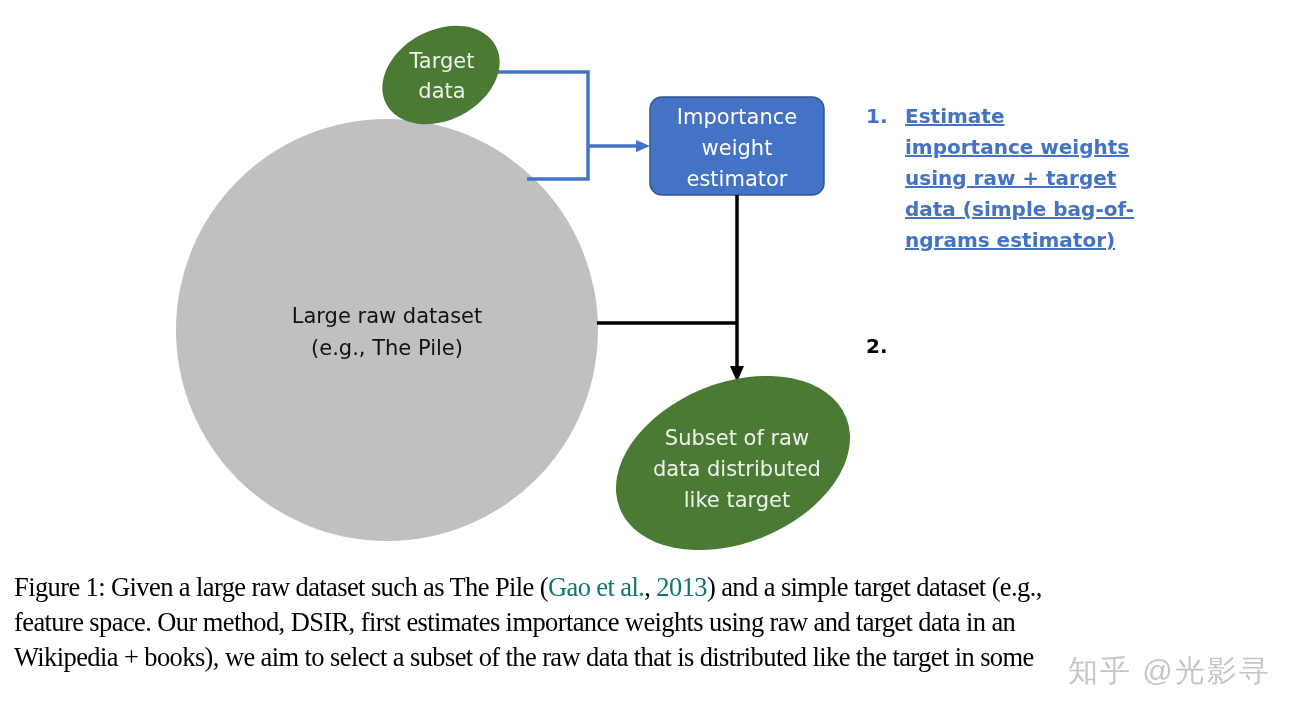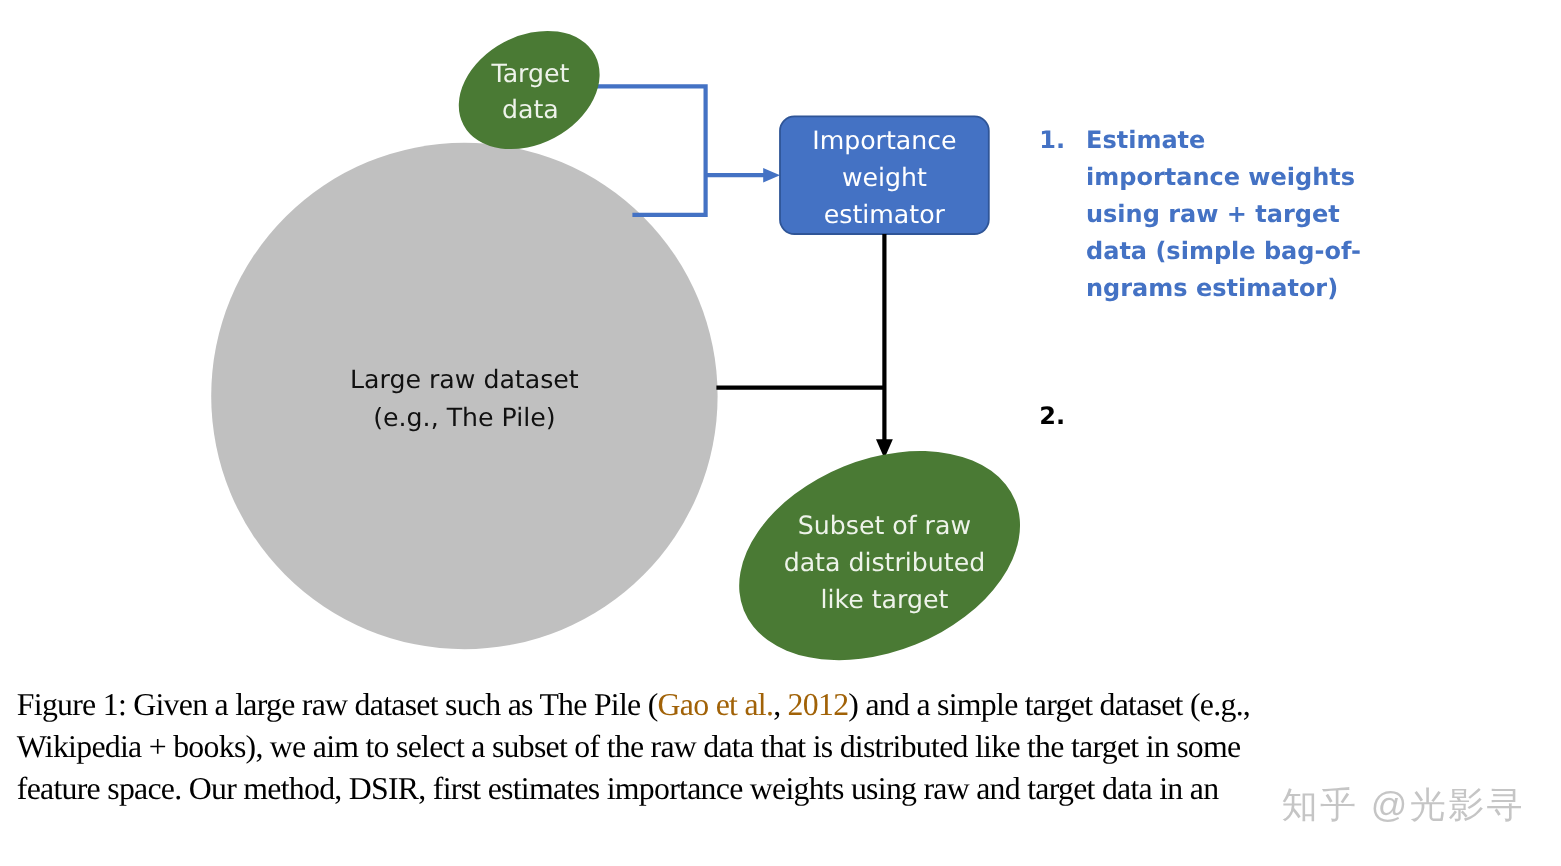--- a/index.html
+++ b/index.html
@@ -5,30 +5,30 @@
     html, body { margin: 0; padding: 0; background: #ffffff; }
     body { width: 1301px; height: 722px; position: relative; overflow: hidden; }
     #figure { position: absolute; left: 0; top: 0; width: 1301px; height: 560px; }
     .shape-text { font-family: "DejaVu Sans", sans-serif; }
     .step {
       position: absolute; left: 866px;
       font-family: "DejaVu Sans", sans-serif; font-weight: bold;
       font-size: 20px; line-height: 31px;
     }
     .step .num { position: absolute; left: 0; top: 0; width: 38px; }
-    .step .body { margin-left: 39px; white-space: pre-line; }
+    .step .body { margin-left: 39px; white-space: pre-line; text-decoration: underline; }
     #step1 { top: 101px; color: #4472c4; }
     #step2 { top: 331px; color: #000000; }
     #caption {
       position: absolute; left: 14px; top: 570px; width: 1280px;
       font-family: "Liberation Serif", serif; font-size: 26.5px; line-height: 35px;
       color: #000; letter-spacing: -0.6px;
     }
     #caption .line { white-space: nowrap; display: block; }
-    .cite { color: #a16207; }
+    .cite { color: #0f766e; }
     #watermark {
       position: absolute; left: 1068px; top: 651px;
       font-family: Liberation Sans, sans-serif; font-size: 30px;
       color: rgba(150,150,150,0.55); letter-spacing: 2px; white-space: nowrap;
     }
   </style>
 </head>
 <body>
 
 <svg id="figure" viewBox="0 0 1301 560" xmlns="http://www.w3.org/2000/svg">
@@ -78,18 +78,18 @@
 importance weights
 using raw + target
 data (simple bag-of-
 ngrams estimator)</div>
 </div>
 <div id="step2" class="step">
   <span class="num">2.</span>
 </div>
 
 <div id="caption">
-  <span class="line"><span>Figure 1: Given a large raw dataset such as The Pile (</span><a class="cite">Gao et al.</a><span>, </span><a class="cite">2012</a><span>) and a simple target dataset (e.g.,</span></span>
+  <span class="line"><span>Figure 1: Given a large raw dataset such as The Pile (</span><a class="cite">Gao et al.</a><span>, </span><a class="cite">2013</a><span>) and a simple target dataset (e.g.,</span></span>
+  <span class="line">feature space. Our method, DSIR, first estimates importance weights using raw and target data in an</span>
   <span class="line">Wikipedia + books), we aim to select a subset of the raw data that is distributed like the target in some</span>
-  <span class="line">feature space. Our method, DSIR, first estimates importance weights using raw and target data in an</span>
 </div>
 
 <div id="watermark">知乎 @光影寻</div>
 
 </body></html>

